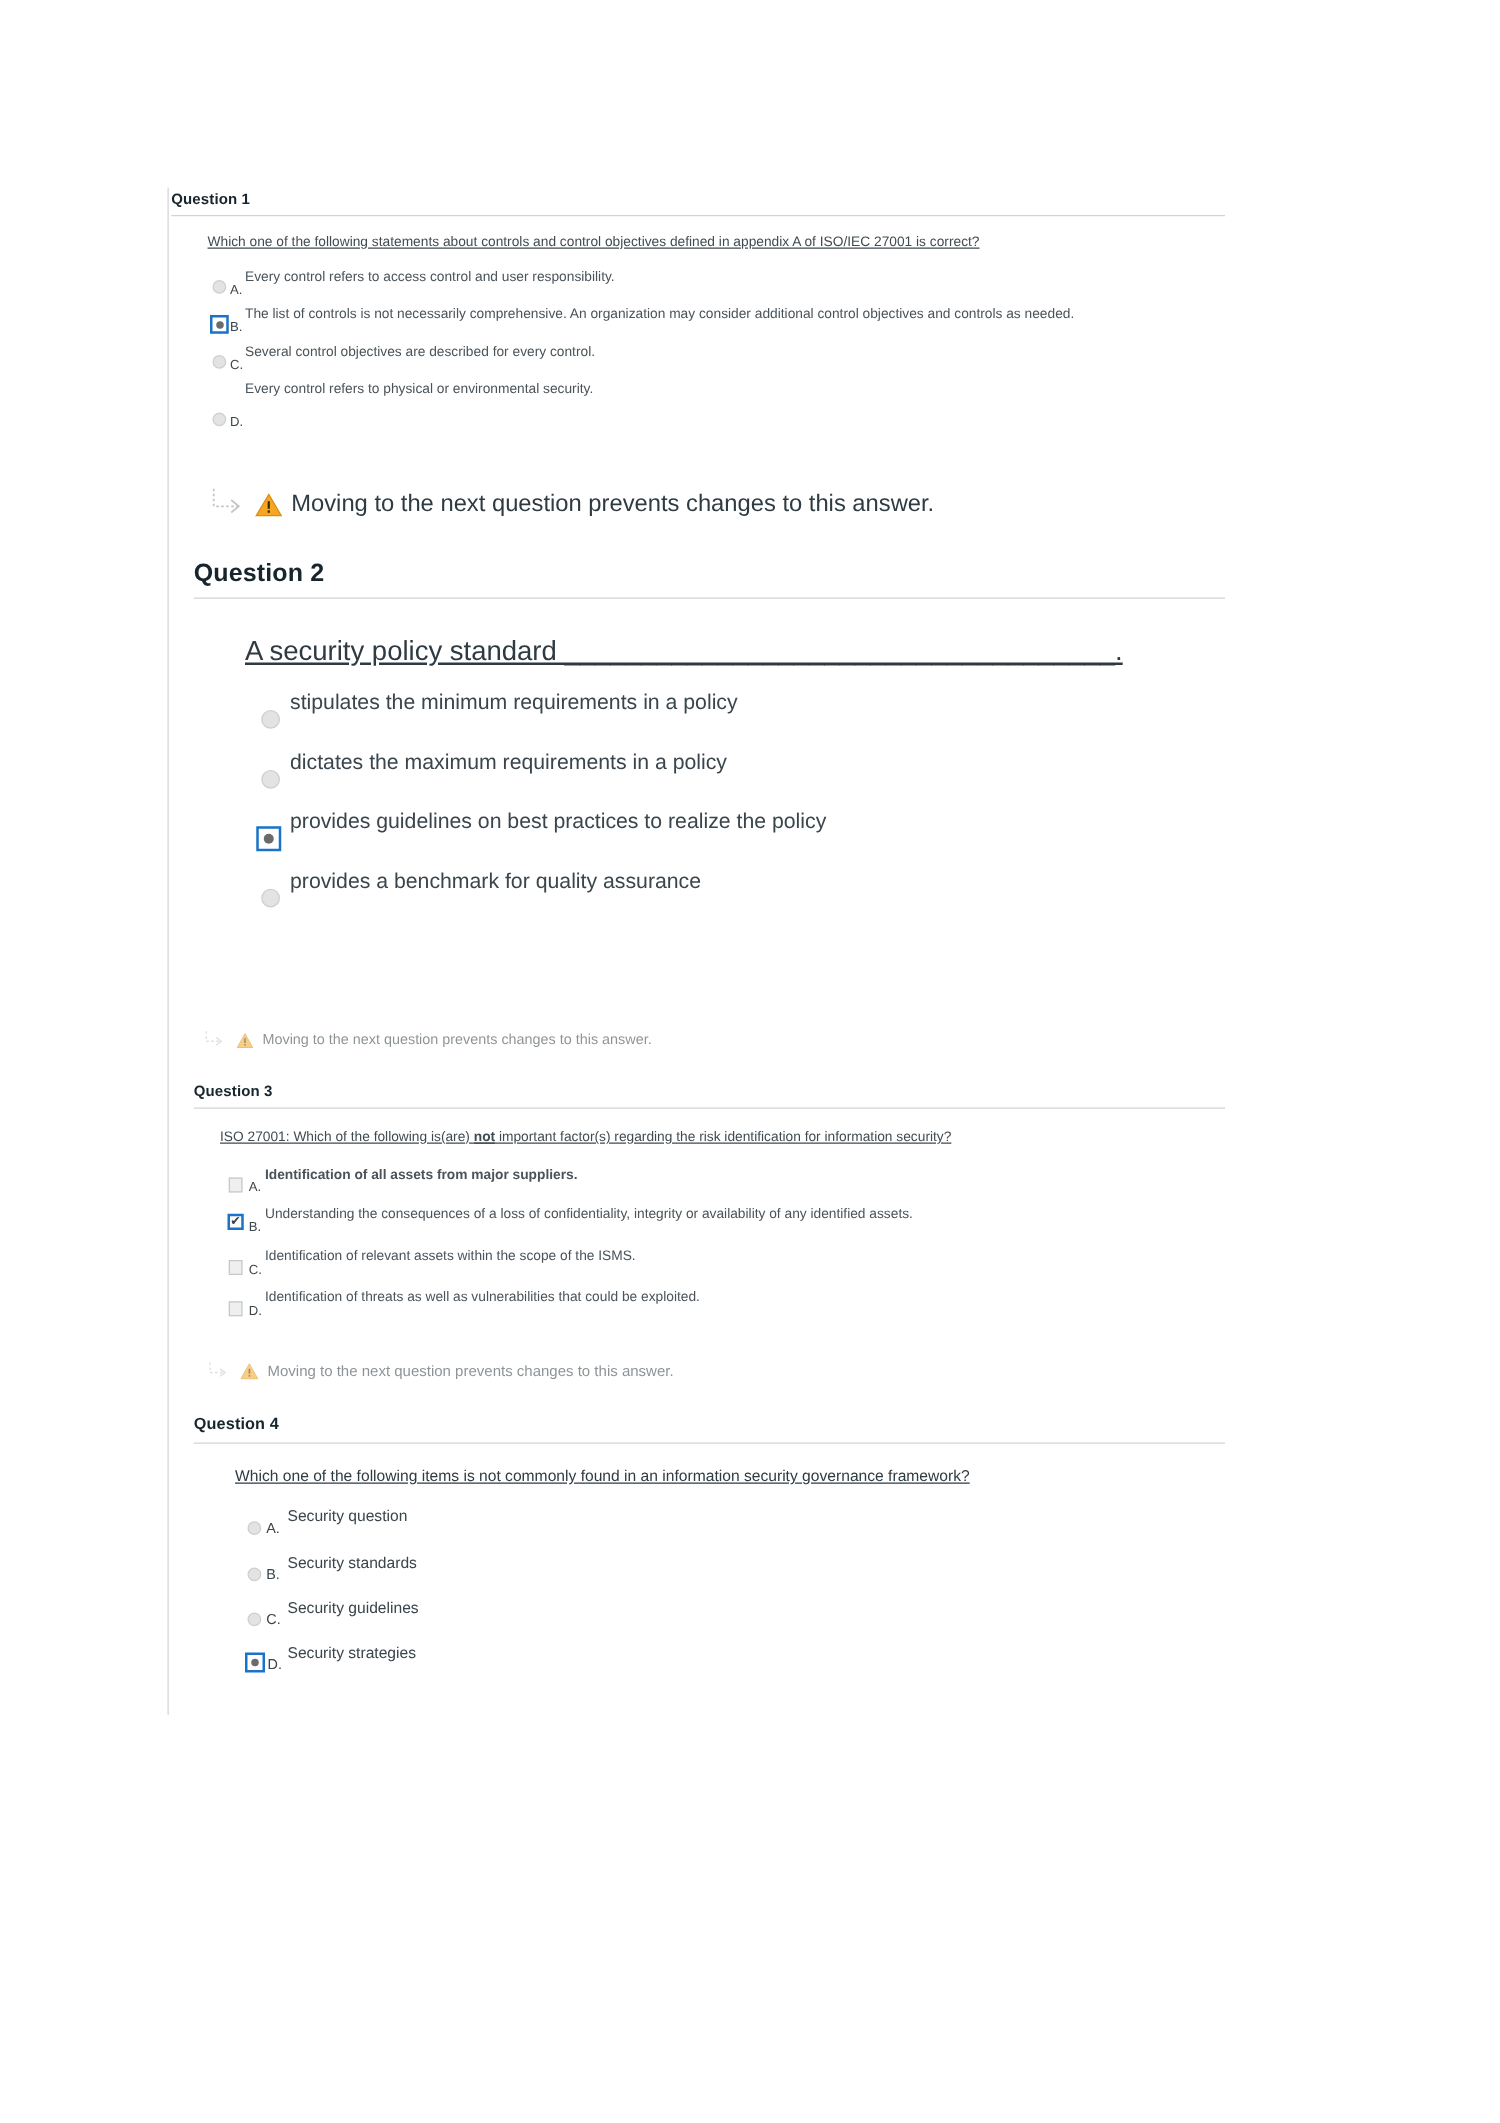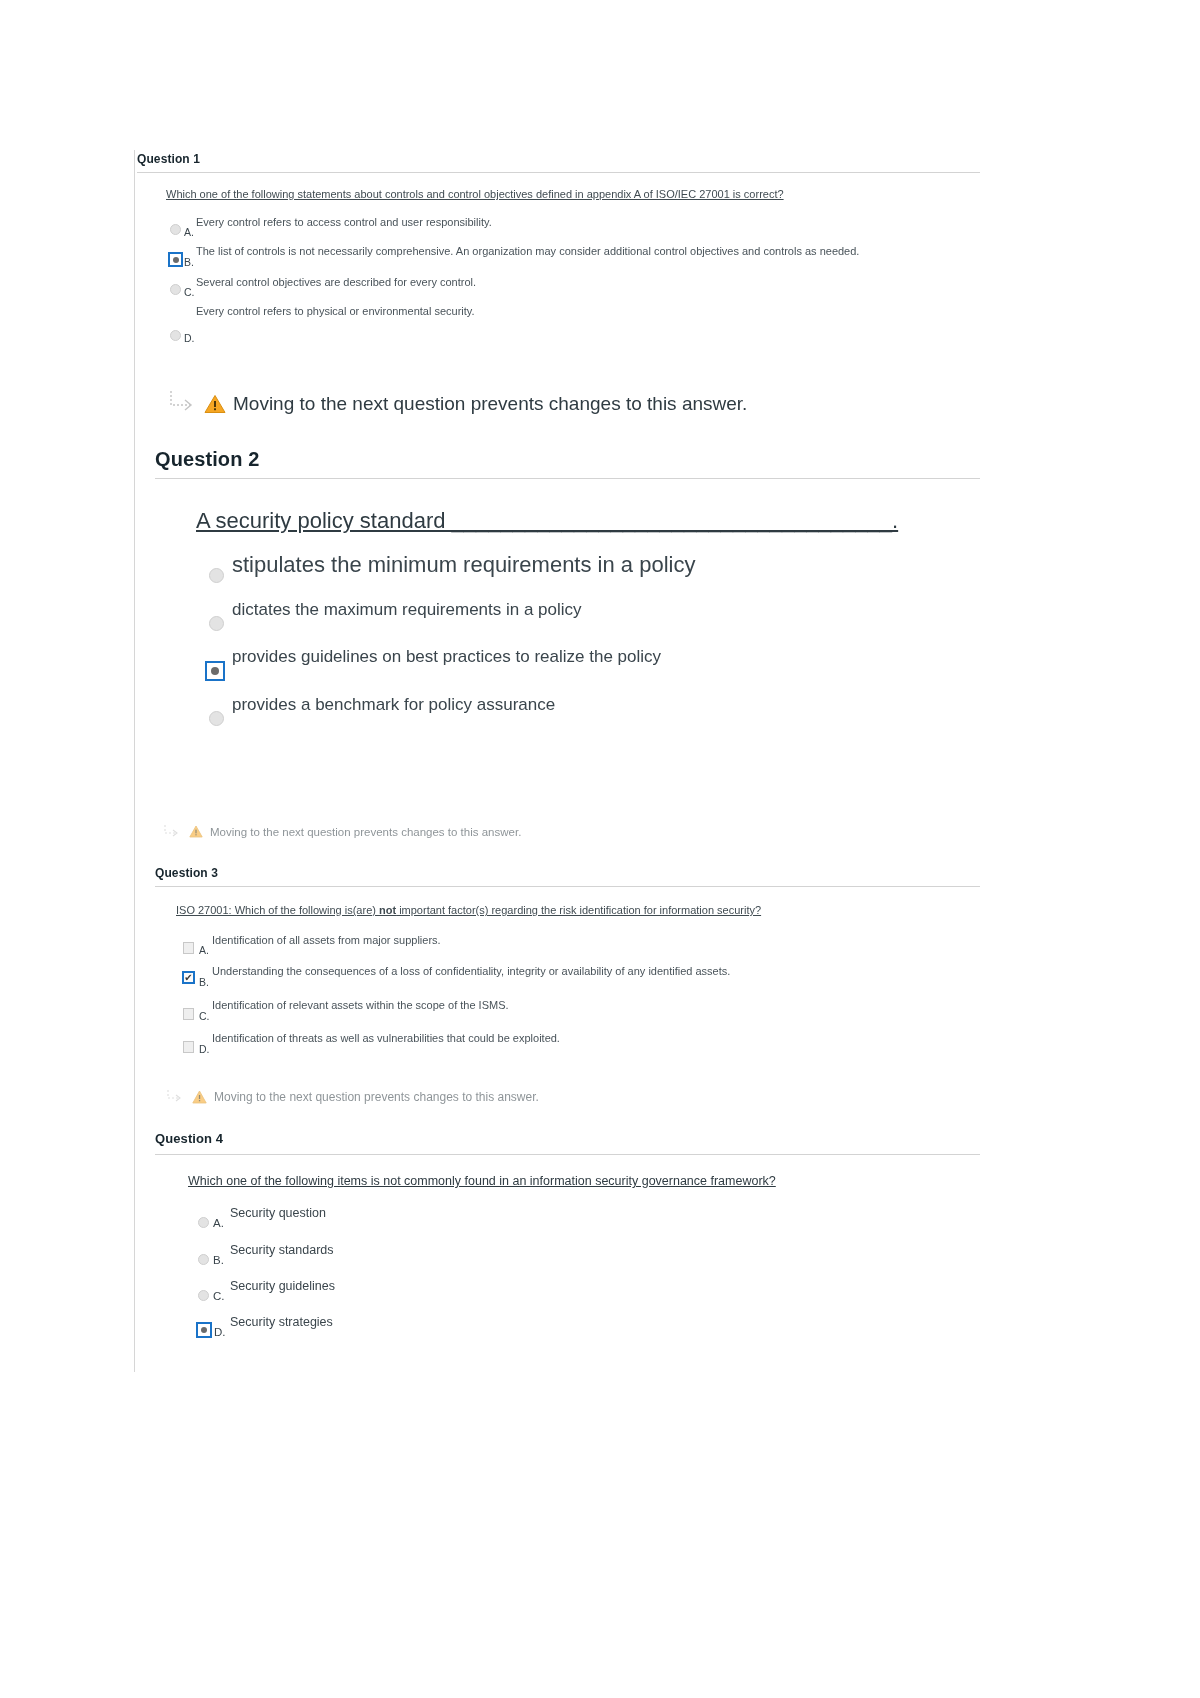--- a/index.html
+++ b/index.html
@@ -193,32 +193,32 @@
   </div>
 
   <div>
 
     <div class="q-head" style="left:155px; top:448px; font-size:20px;">Question 2</div>
     <div class="q-rule" style="left:155px; top:478px; width:825px;"></div>
 
     <div class="q-stem" style="left:196px; top:508px; font-size:22px; width:780px;">A security policy standard ____________________________________.</div>
 
     <div class="radio big" style="left:209px; top:568px;"></div>
-    <div class="opt-text" style="left:232px; top:552px; font-size:22px;">stipulates the minimum requirements in a policy</div>
+    <div class="opt-text" style="left:232px; top:552px; font-size:17px;">stipulates the minimum requirements in a policy</div>
 
     <div class="radio big" style="left:209px; top:616px;"></div>
     <div class="opt-text" style="left:232px; top:600px; font-size:17px;">dictates the maximum requirements in a policy</div>
 
     <div class="radio-sel" style="left:205px; top:661px; width:20px; height:20px;">
         <span class="dot" style="width:8px;height:8px;"></span>
       </div>
     <div class="opt-text" style="left:232px; top:647px; font-size:17px;">provides guidelines on best practices to realize the policy</div>
 
     <div class="radio big" style="left:209px; top:711px;"></div>
-    <div class="opt-text" style="left:232px; top:695px; font-size:17px;">provides a benchmark for policy assurance</div>
+    <div class="opt-text" style="left:232px; top:695px; font-size:17px;">provides a benchmark for quality assurance</div>
 
     <div class="warn faded" style="left:163px; top:824px; font-size:11.5px;">
       <span class="arrow">
         <svg width="16" height="13" viewBox="0 0 16 13">
           <path d="M2 1 L2 9 L13 9" fill="none" stroke="#c4c4c4" stroke-width="1.1" stroke-dasharray="2 2"></path>
           <path d="M10 6 L14 9 L10 12" fill="none" stroke="#c4c4c4" stroke-width="1.1"></path>
         </svg>
       </span>
       <span class="tri">
         <svg width="14" height="13" viewBox="0 0 14 13">
@@ -235,21 +235,21 @@
 
     <div class="q-head" style="left:155px; top:866px;">Question 3</div>
     <div class="q-rule" style="left:155px; top:886px; width:825px;"></div>
 
     <div class="q-stem blur-soft" style="left:176px; top:904px; width:810px;">
       <span>ISO 27001: Which of the following is(are) </span><u class="strong-not">not</u><span> important factor(s) regarding the risk identification for information security?</span>
     </div>
 
     <div class="checkbox" style="left:183px; top:942px;"></div>
     <div class="opt-letter" style="left:199px; top:944px;">A.</div>
-    <div class="opt-text blur-soft" style="left:212px; top:934px; width:770px;">Identification of all assets from major suppliers.</div>
+    <div class="opt-text blur-soft" style="left:212px; top:934px; width:770px;font-weight:bold;">Identification of all assets from major suppliers.</div>
 
     <div class="checkbox-sel" style="left:182px; top:971px;">✔</div>
     <div class="opt-letter" style="left:199px; top:976px;">B.</div>
     <div class="opt-text blur-soft" style="left:212px; top:965px; width:770px;">Understanding the consequences of a loss of confidentiality, integrity or availability of any identified assets.</div>
 
     <div class="checkbox" style="left:183px; top:1008px;"></div>
     <div class="opt-letter" style="left:199px; top:1010px;">C.</div>
     <div class="opt-text blur-soft" style="left:212px; top:999px; width:770px;">Identification of relevant assets within the scope of the ISMS.</div>
 
     <div class="checkbox" style="left:183px; top:1041px;"></div>

